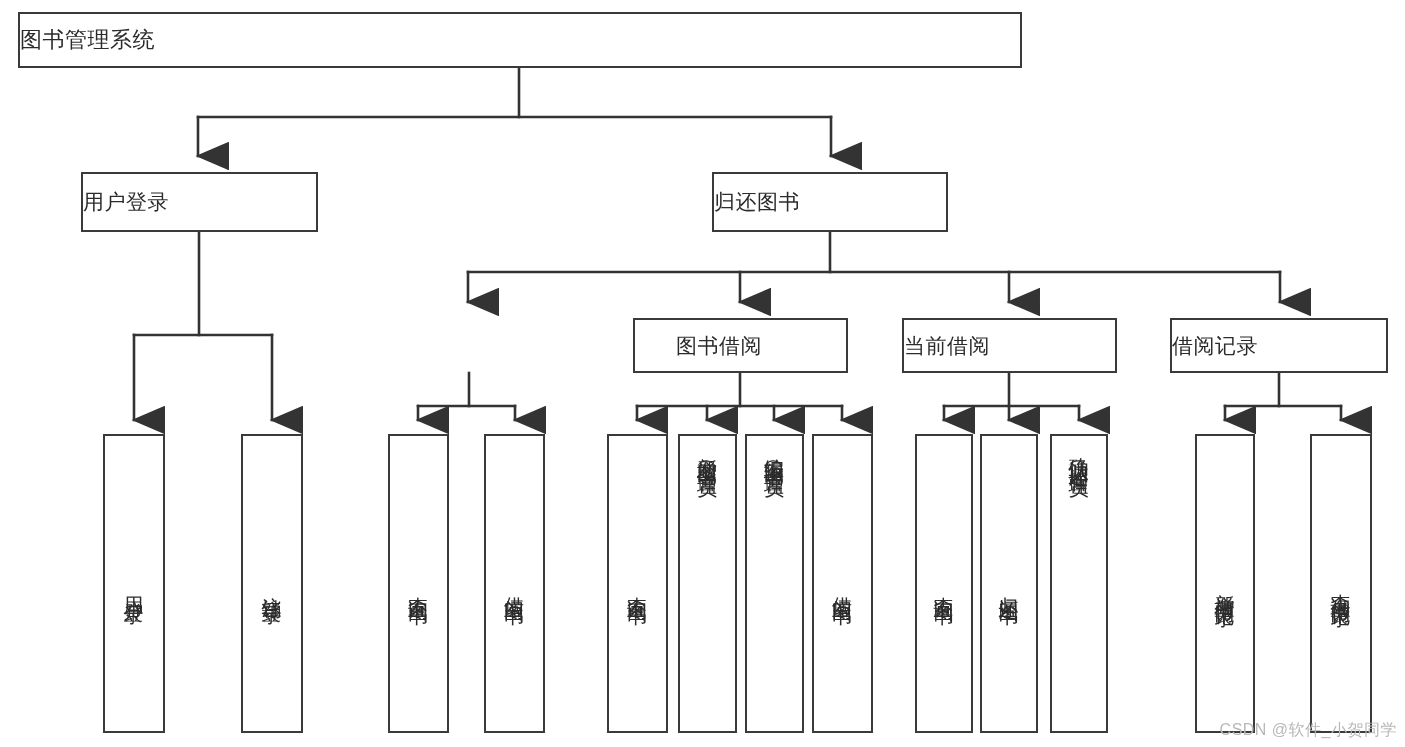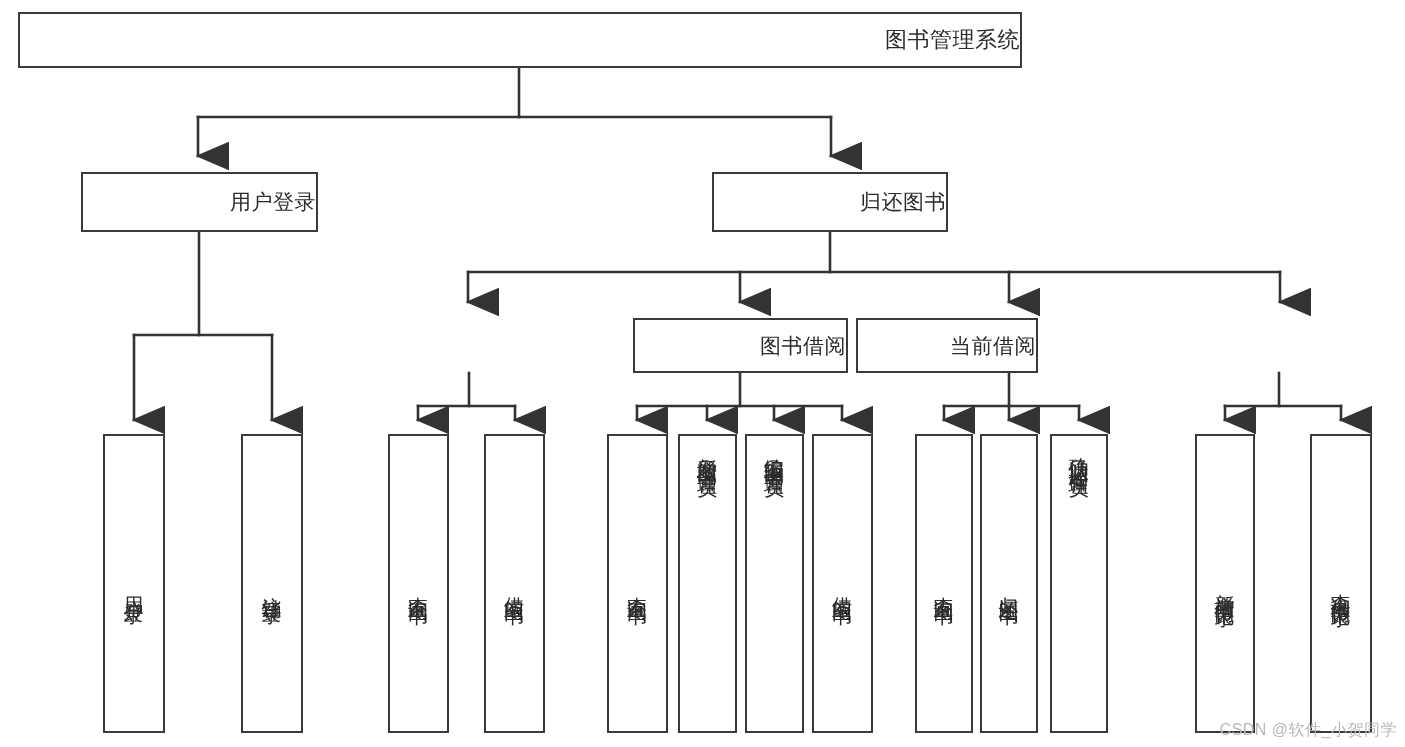--- a/index.html
+++ b/index.html
@@ -25,21 +25,21 @@
     height: 747px;
     pointer-events: none;
   }
   .node {
     position: absolute;
     box-sizing: border-box;
     border: 2px solid #3a3a3a;
     background: #ffffff;
     display: flex;
     align-items: center;
-    justify-content: flex-end;
+    justify-content: flex-start;
     color: #2b2b2b;
     line-height: 1.12;
   }
   .node .label {
     display: block;
     text-align: center;
     white-space: pre;
   }
   .node.horiz .label {
     font-size: 21px;
@@ -139,28 +139,31 @@
 
   <div class="node horiz" style="left:81px; top:172px; width:237px; height:60px;">
     <span class="label">用户登录</span>
   </div>
 
   <div class="node horiz" style="left:712px; top:172px; width:236px; height:60px;">
     <span class="label">归还图书</span>
   </div>
 
 
-  <div class="node horiz" style="left:633px; top:318px; width:215px; height:55px;">
+  <div class="node horiz" style="left:633px; top:318px; width:215px; height:55px;padding-left:41px;">
     <span class="label">图书借阅</span>
   </div>
 
-  <div class="node horiz" style="left:856px; top:318px; width:182px; height:55px;padding-left:28px;">
+  <div class="node horiz" style="left:902px; top:318px; width:215px; height:55px;">
     <span class="label">当前借阅</span>
   </div>
 
+  <div class="node horiz" style="left:1170px; top:318px; width:218px; height:55px;">
+    <span class="label">借阅记录</span>
+  </div>
 
   <div class="node vert" style="left:103px; top:434px; width:62px; height:299px;">
     <span class="label">用户登录</span>
   </div>
 
   <div class="node vert" style="left:241px; top:434px; width:62px; height:299px;">
     <span class="label">注销登录</span>
   </div>
 
   <div class="node vert" style="left:388px; top:434px; width:61px; height:299px;">

